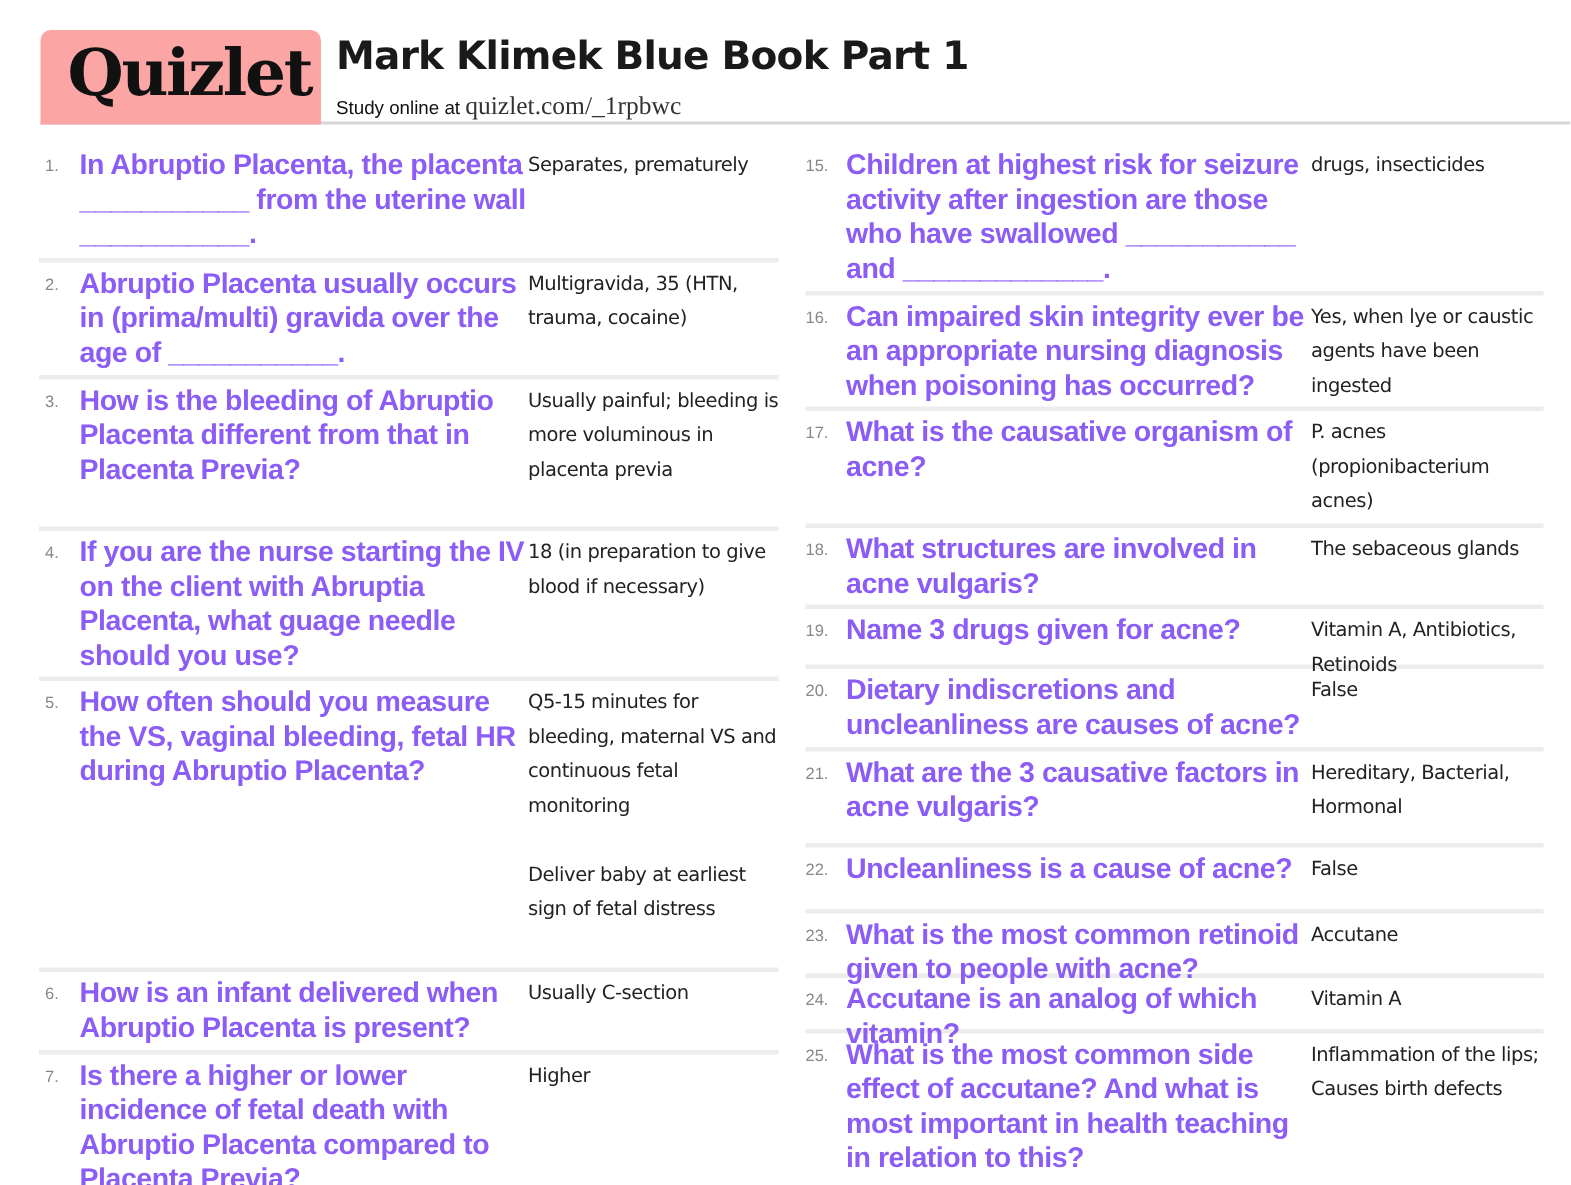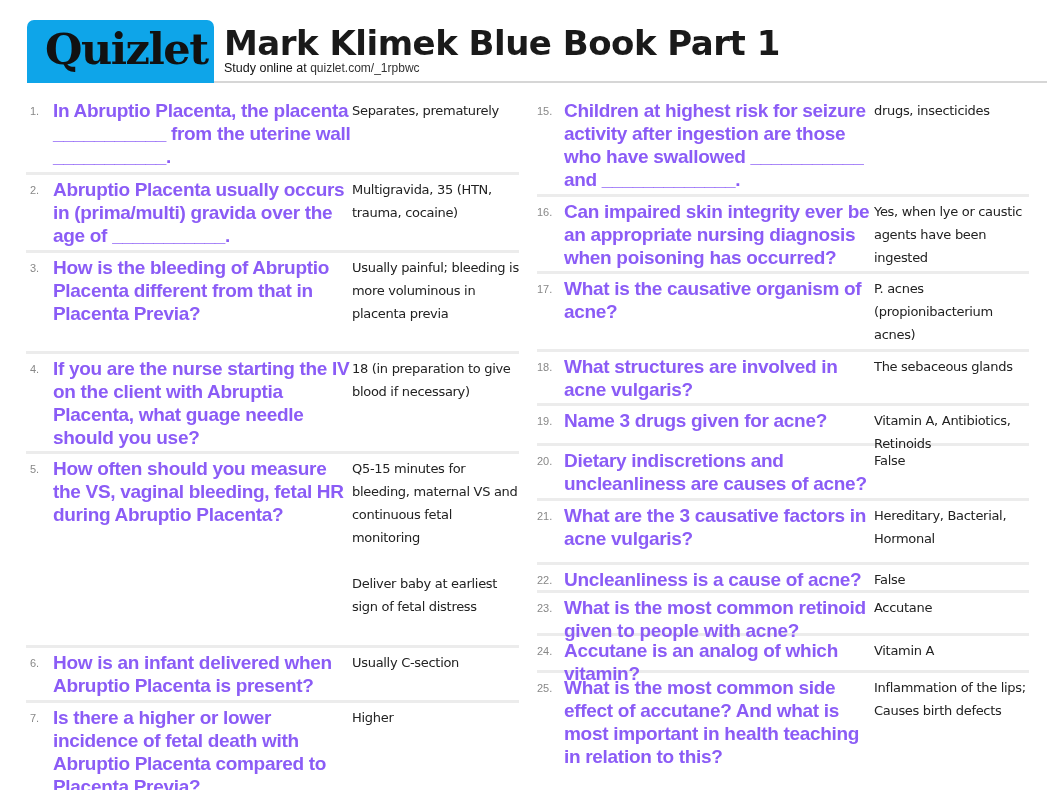--- a/index.html
+++ b/index.html
@@ -1,24 +1,24 @@
 <!DOCTYPE html>
 <html><head>
 <meta charset="utf-8">
 <style>
   * { box-sizing: border-box; margin: 0; padding: 0; }
   html, body { width: 1047px; height: 790px; overflow: hidden; background: #ffffff; }
   body { font-family: "DejaVu Sans", sans-serif; color: #222; position: relative; }
 
   .header { position: absolute; left: 27px; top: 20px; width: 1020px; height: 63px; border-bottom: 2px solid #d6d6d6; }
-  .logo-box { position: absolute; left: 0; top: 0; width: 187px; height: 63px; background: #0ea5e9; border-radius: 7px 7px 0 0; }
+  .logo-box { position: absolute; left: 0; top: 0; width: 187px; height: 63px; background: #fca5a5; border-radius: 7px 7px 0 0; }
   .logo-text { position: absolute; left: 18px; top: 4px; font-family: "DejaVu Serif", serif; font-weight: bold; font-size: 43px; color: #111; letter-spacing: -1.5px; }
-  .title { position: absolute; left: 197px; top: 3px; font-family: "DejaVu Sans", sans-serif; font-weight: bold; font-size: 34px; color: #1a1a1a; letter-spacing: -0.5px; }
+  .title { position: absolute; left: 197px; top: 3px; font-family: "DejaVu Sans", sans-serif; font-weight: bold; font-size: 26px; color: #1a1a1a; letter-spacing: -0.5px; }
   .subtitle { position: absolute; left: 197px; top: 41px; font-family: "Liberation Sans", sans-serif; font-size: 12.5px; color: #111; }
-  .subtitle .url { font-family: Liberation Sans, sans-serif; font-size: 12px; color: #333; }
+  .subtitle .url { font-family: Liberation Serif, serif; font-size: 17px; color: #333; }
 
   .col { position: absolute; top: 96px; }
   .col.left { left: 26px; width: 493px; }
   .col.right { left: 537px; width: 492px; }
 
   .card { display: flex; border-bottom: 3px solid #ececec; padding: 3px 0 5px 0; }
   .num { font-family: "Liberation Sans", sans-serif; font-size: 11px; color: #888; width: 27px; padding-top: 6px; flex: none; }
   .col.left .num { padding-left: 4px; }
   .term { font-family: Liberation Sans, sans-serif; font-weight: bold; font-size: 19px; line-height: 23px; color: #8b5cf6; flex: none; letter-spacing: -0.3px; }
   .col.left .term { width: 299px; }
@@ -107,21 +107,21 @@
   <div class="card" style="height:55px">
     <span class="num">20.</span>
     <span class="term">Dietary indiscretions and uncleanliness are causes of acne?</span>
     <span class="def">False</span>
   </div>
   <div class="card" style="height:64px">
     <span class="num">21.</span>
     <span class="term">What are the 3 causative factors in acne vulgaris?</span>
     <span class="def">Hereditary, Bacterial, Hormonal</span>
   </div>
-  <div class="card" style="height:28px">
+  <div class="card" style="height:44px">
     <span class="num">22.</span>
     <span class="term">Uncleanliness is a cause of acne?</span>
     <span class="def">False</span>
   </div>
   <div class="card" style="height:43px">
     <span class="num">23.</span>
     <span class="term">What is the most common retinoid given to people with acne?</span>
     <span class="def">Accutane</span>
   </div>
   <div class="card" style="height:37px">

